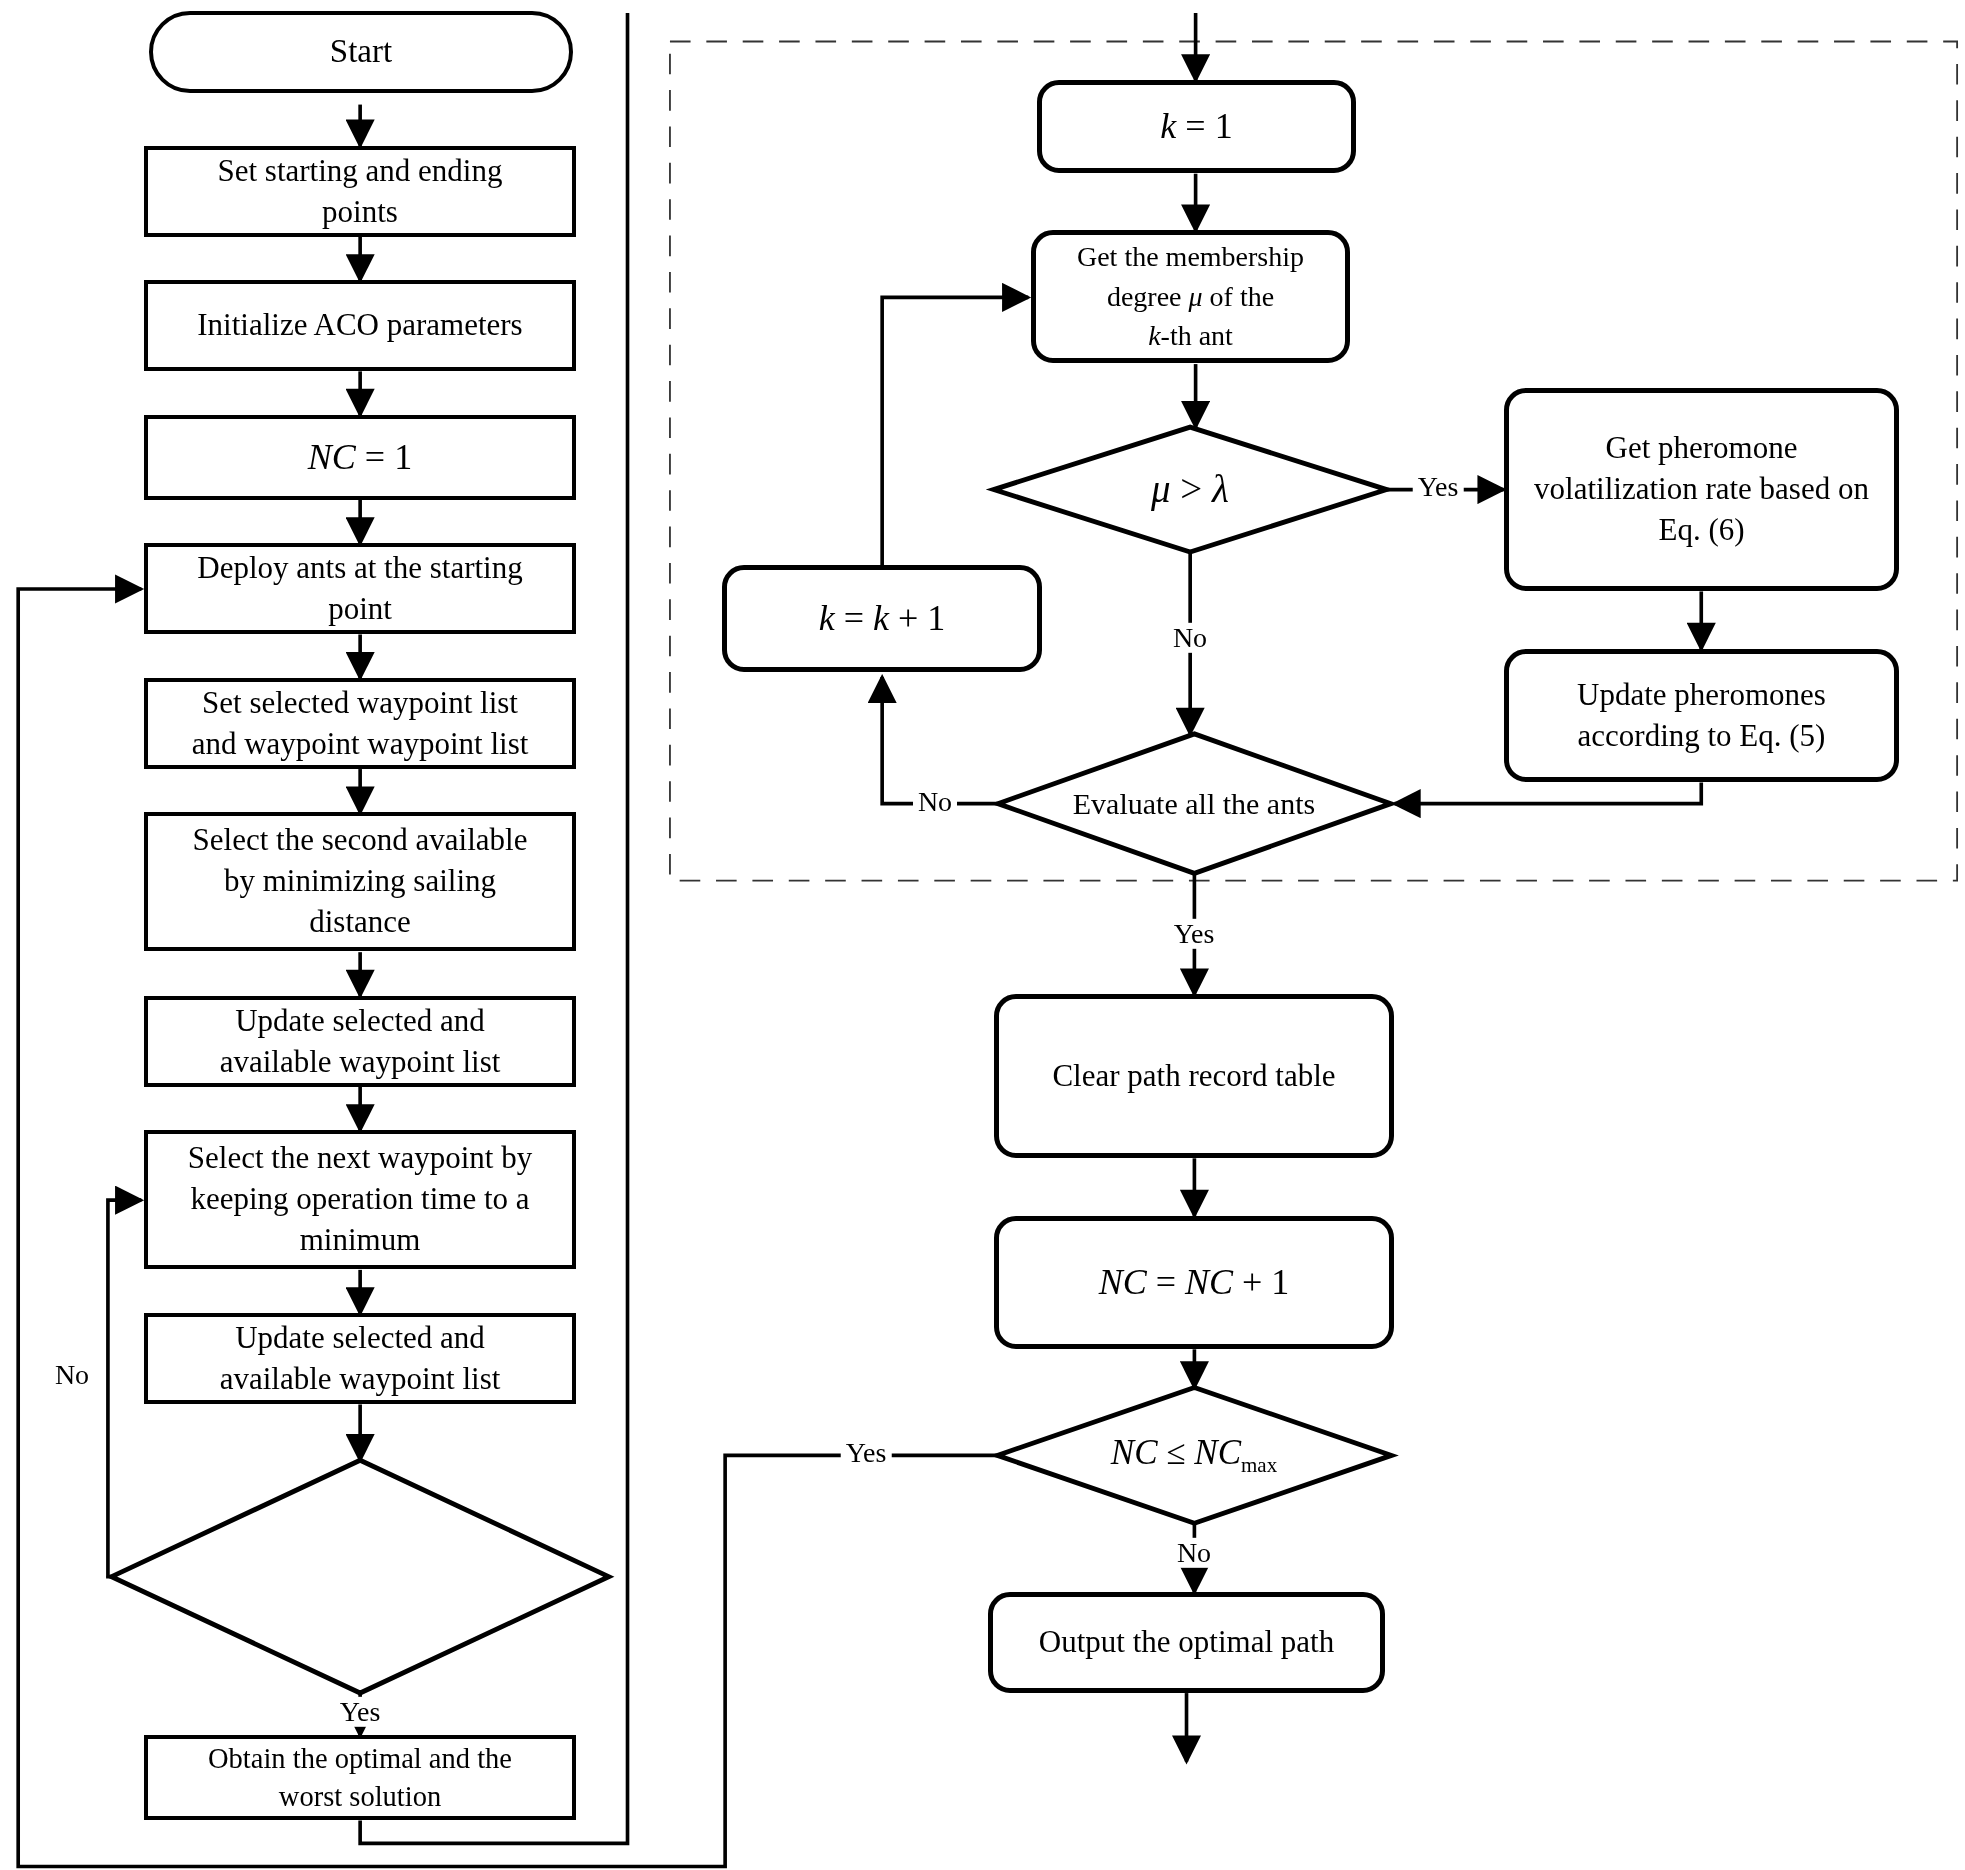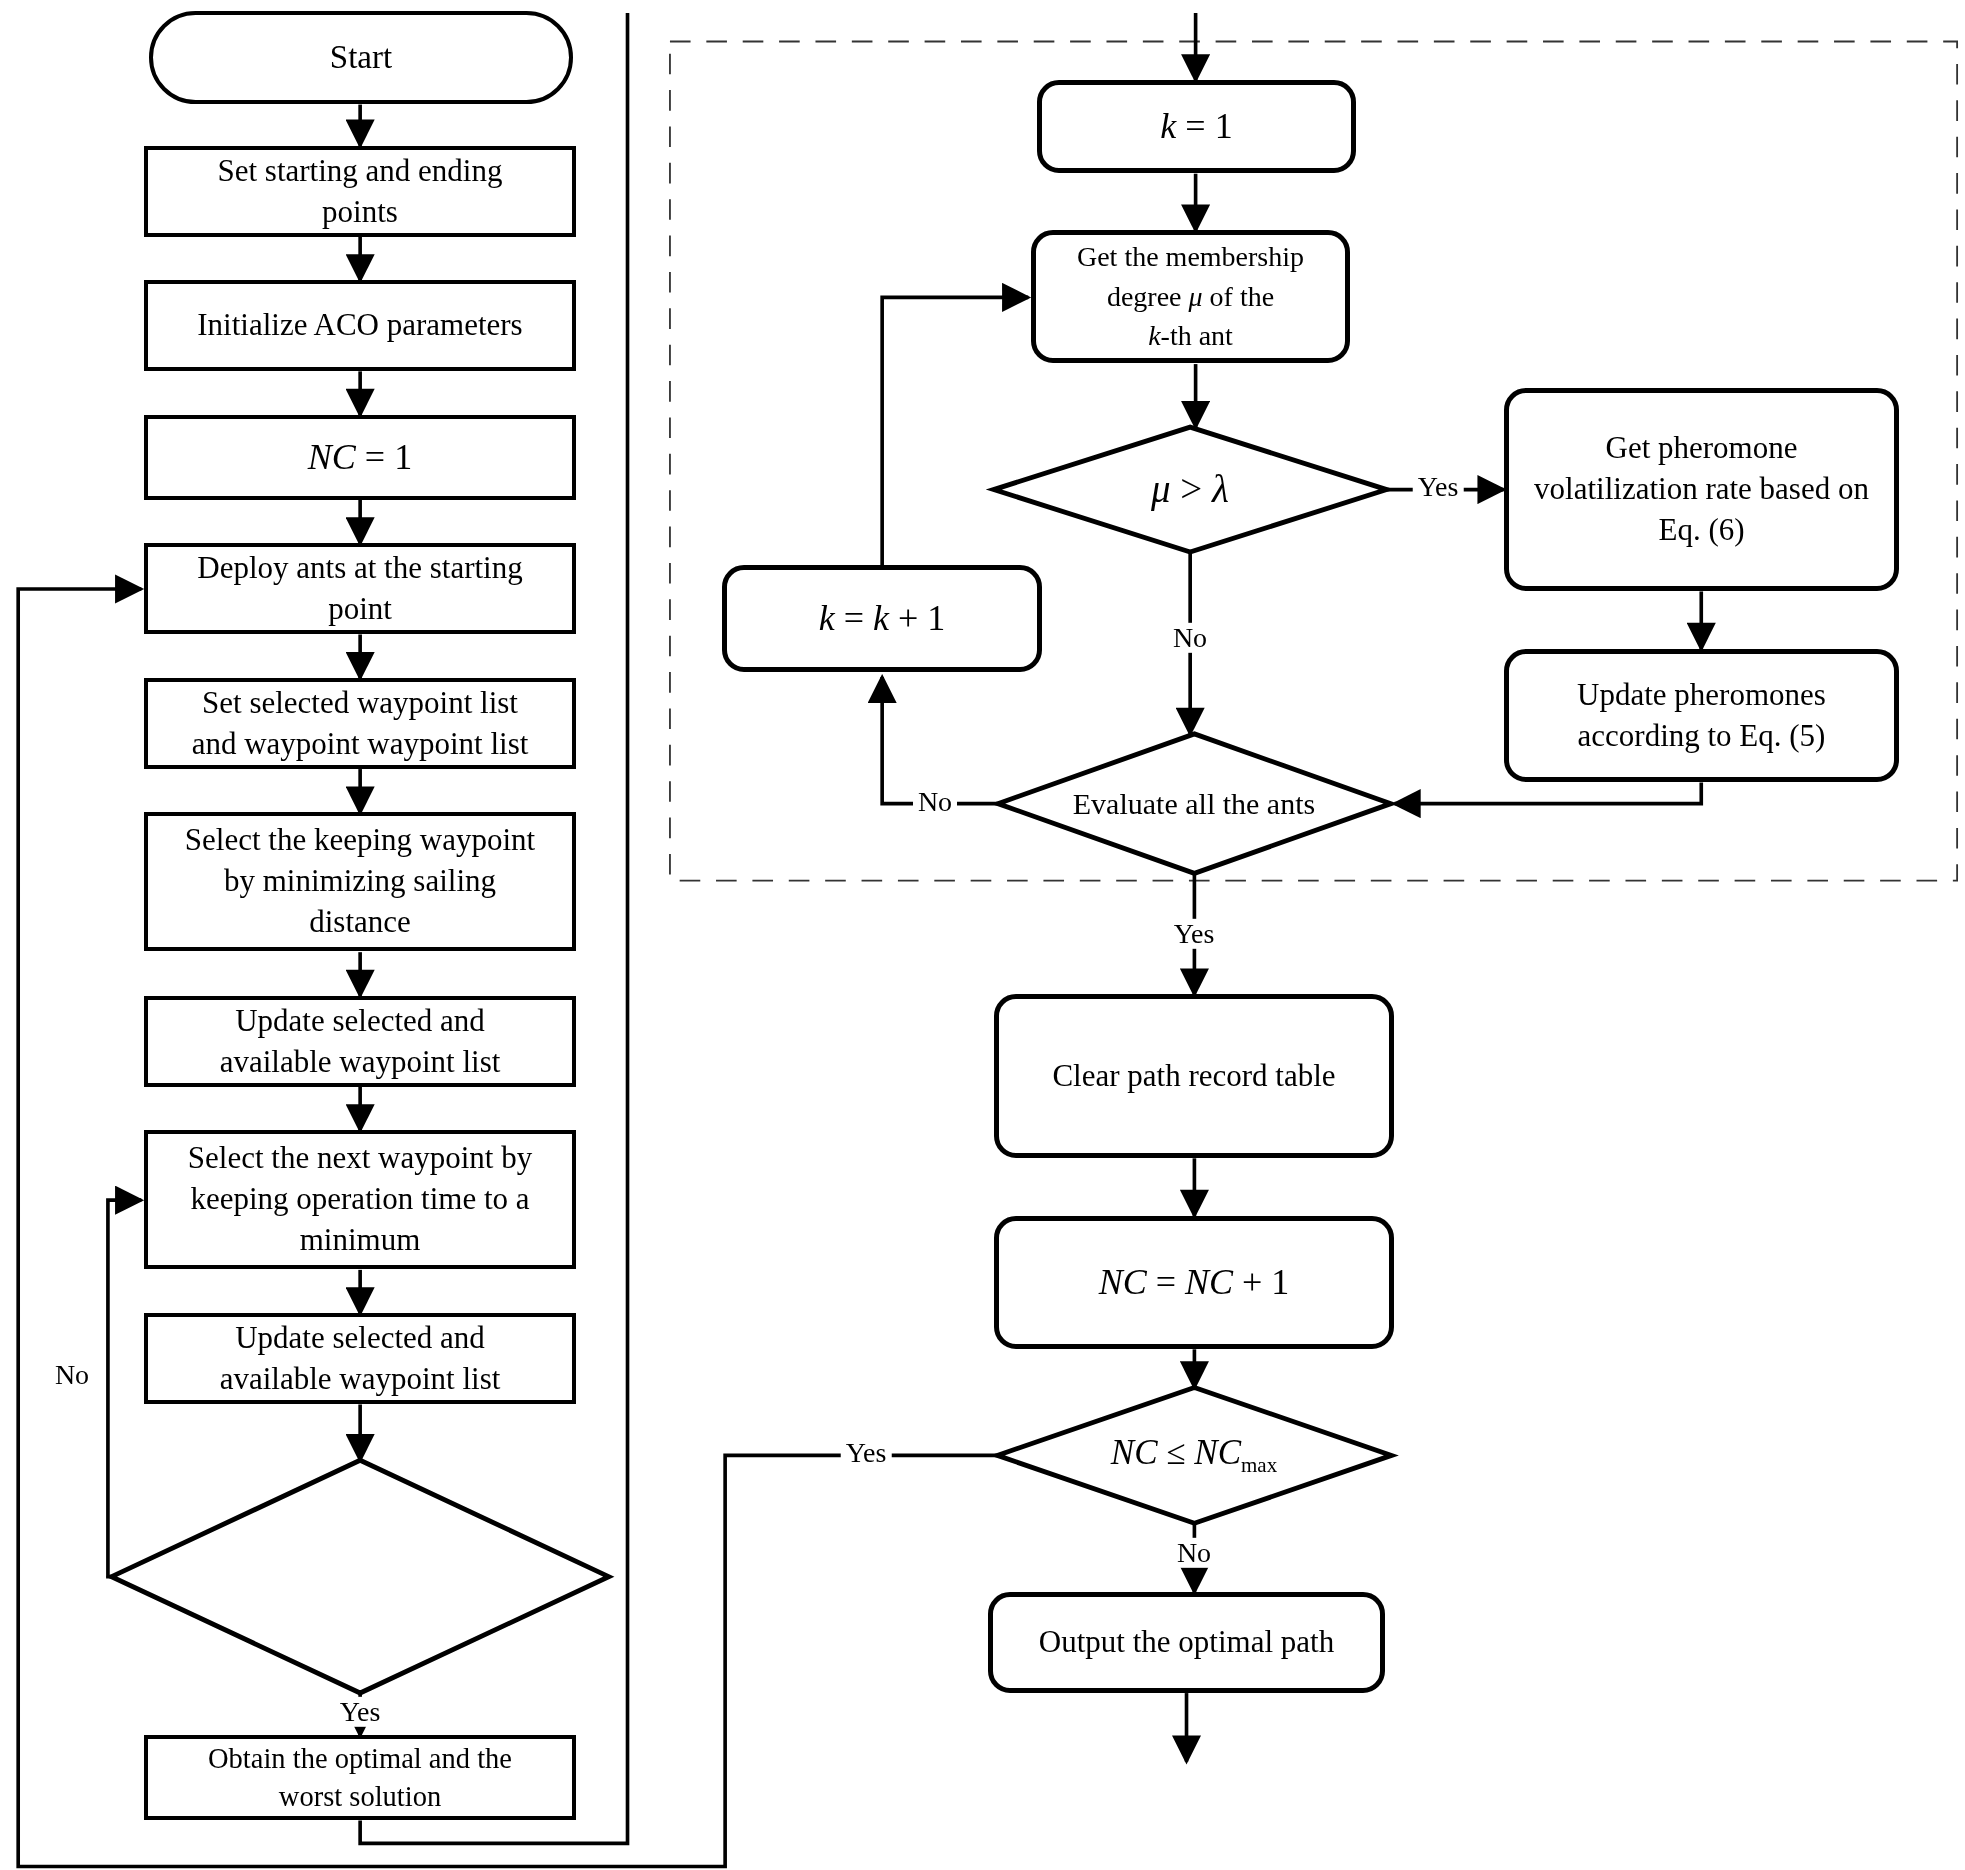--- a/index.html
+++ b/index.html
@@ -76,21 +76,21 @@
     </g>
 
     <g stroke="#000" stroke-width="8" fill="#fff">
       <polygon points="594,2408 1004,2600 594,2792 184,2600"></polygon>
       <polygon points="1963,704 2287,807 1963,910 1639,807"></polygon>
       <polygon points="1970,1210 2294,1325 1970,1440 1646,1325"></polygon>
       <polygon points="1970,2288 2295,2400 1970,2512 1645,2400"></polygon>
     </g>
   </svg>
 
-  <div class="bx oval" style="left:149px;top:11px;width:424px;height:93px;font-size:33px;">
+  <div class="bx oval" style="left:149px;top:11px;width:424px;height:82px;font-size:33px;">
     <div>Start</div>
   </div>
 
   <div class="bx" style="left:144px;top:146px;width:432px;height:91px;">
     <div>Set starting and ending</div>
     <div>points</div>
   </div>
 
   <div class="bx" style="left:144px;top:280px;width:432px;height:91px;">
     <div>Initialize ACO parameters</div>
@@ -104,21 +104,21 @@
     <div>Deploy ants at the starting</div>
     <div>point</div>
   </div>
 
   <div class="bx" style="left:144px;top:678px;width:432px;height:91px;">
     <div>Set selected waypoint list</div>
     <div>and waypoint waypoint list</div>
   </div>
 
   <div class="bx" style="left:144px;top:812px;width:432px;height:139px;">
-    <div>Select the keeping waypoint</div>
+    <div>Select the second available</div>
     <div>by minimizing sailing</div>
     <div>distance</div>
   </div>
 
   <div class="bx" style="left:144px;top:996px;width:432px;height:91px;">
     <div>Update selected and</div>
     <div>available waypoint list</div>
   </div>
 
   <div class="bx" style="left:144px;top:1130px;width:432px;height:139px;">

